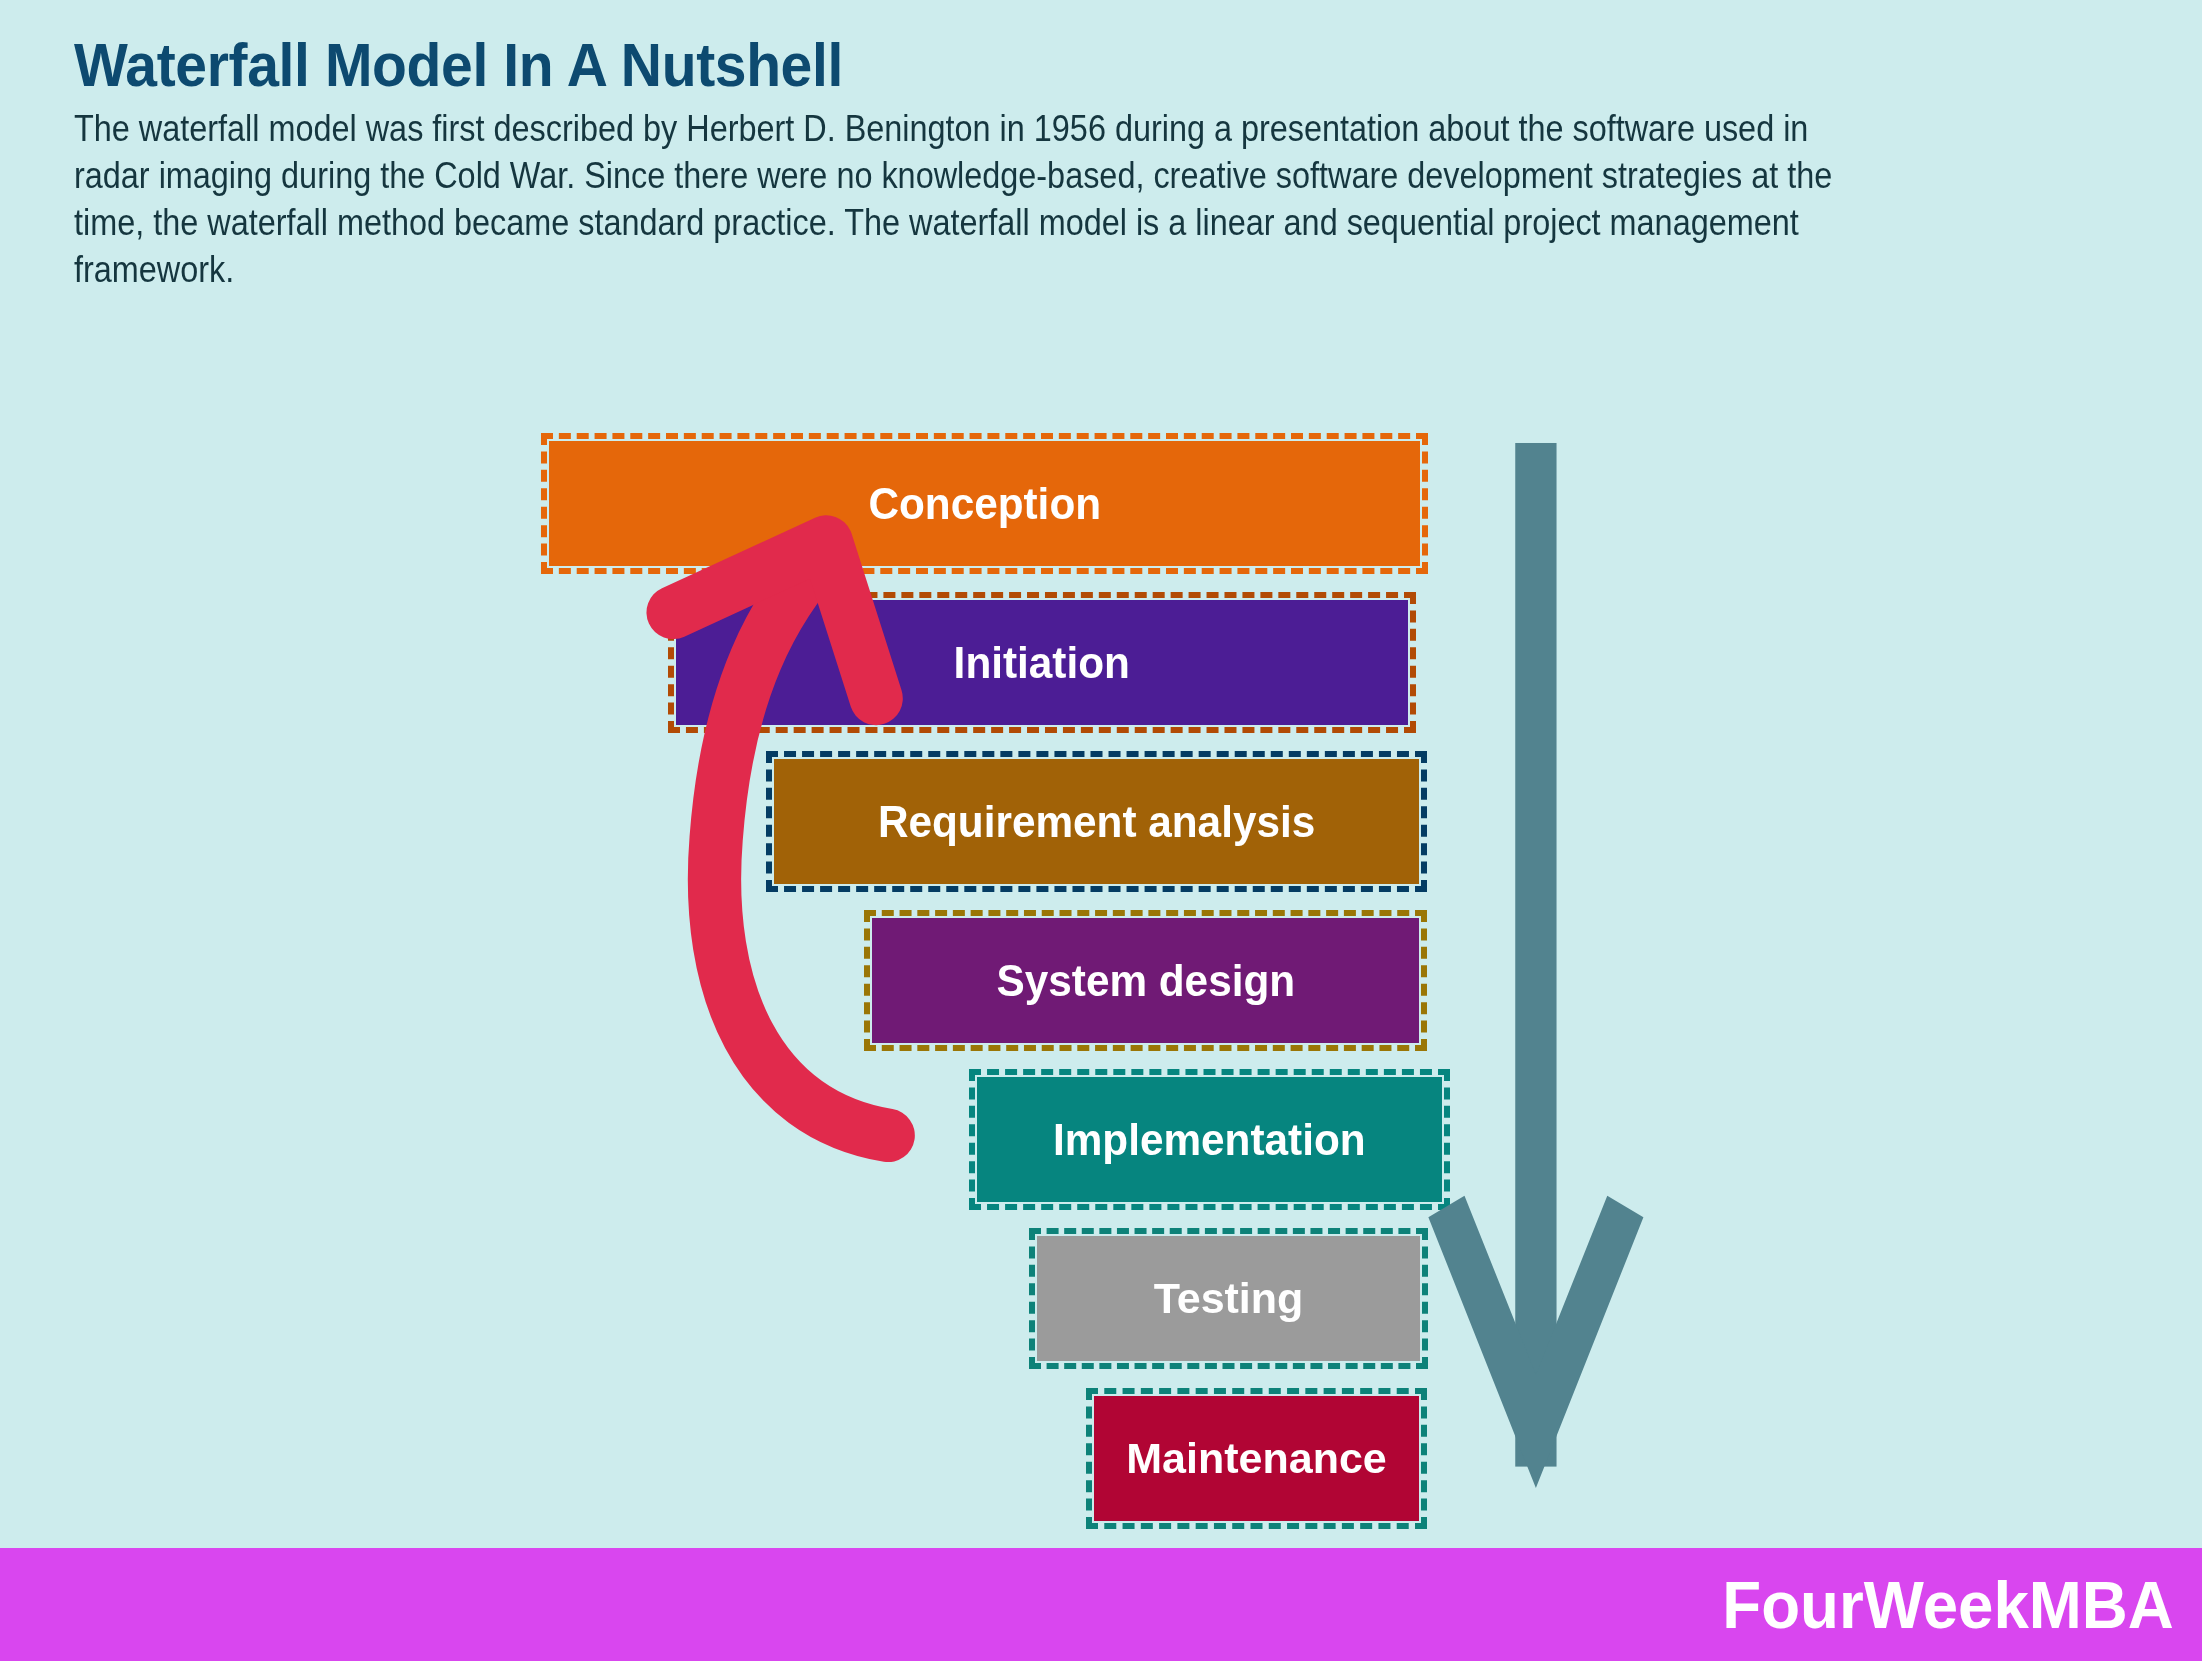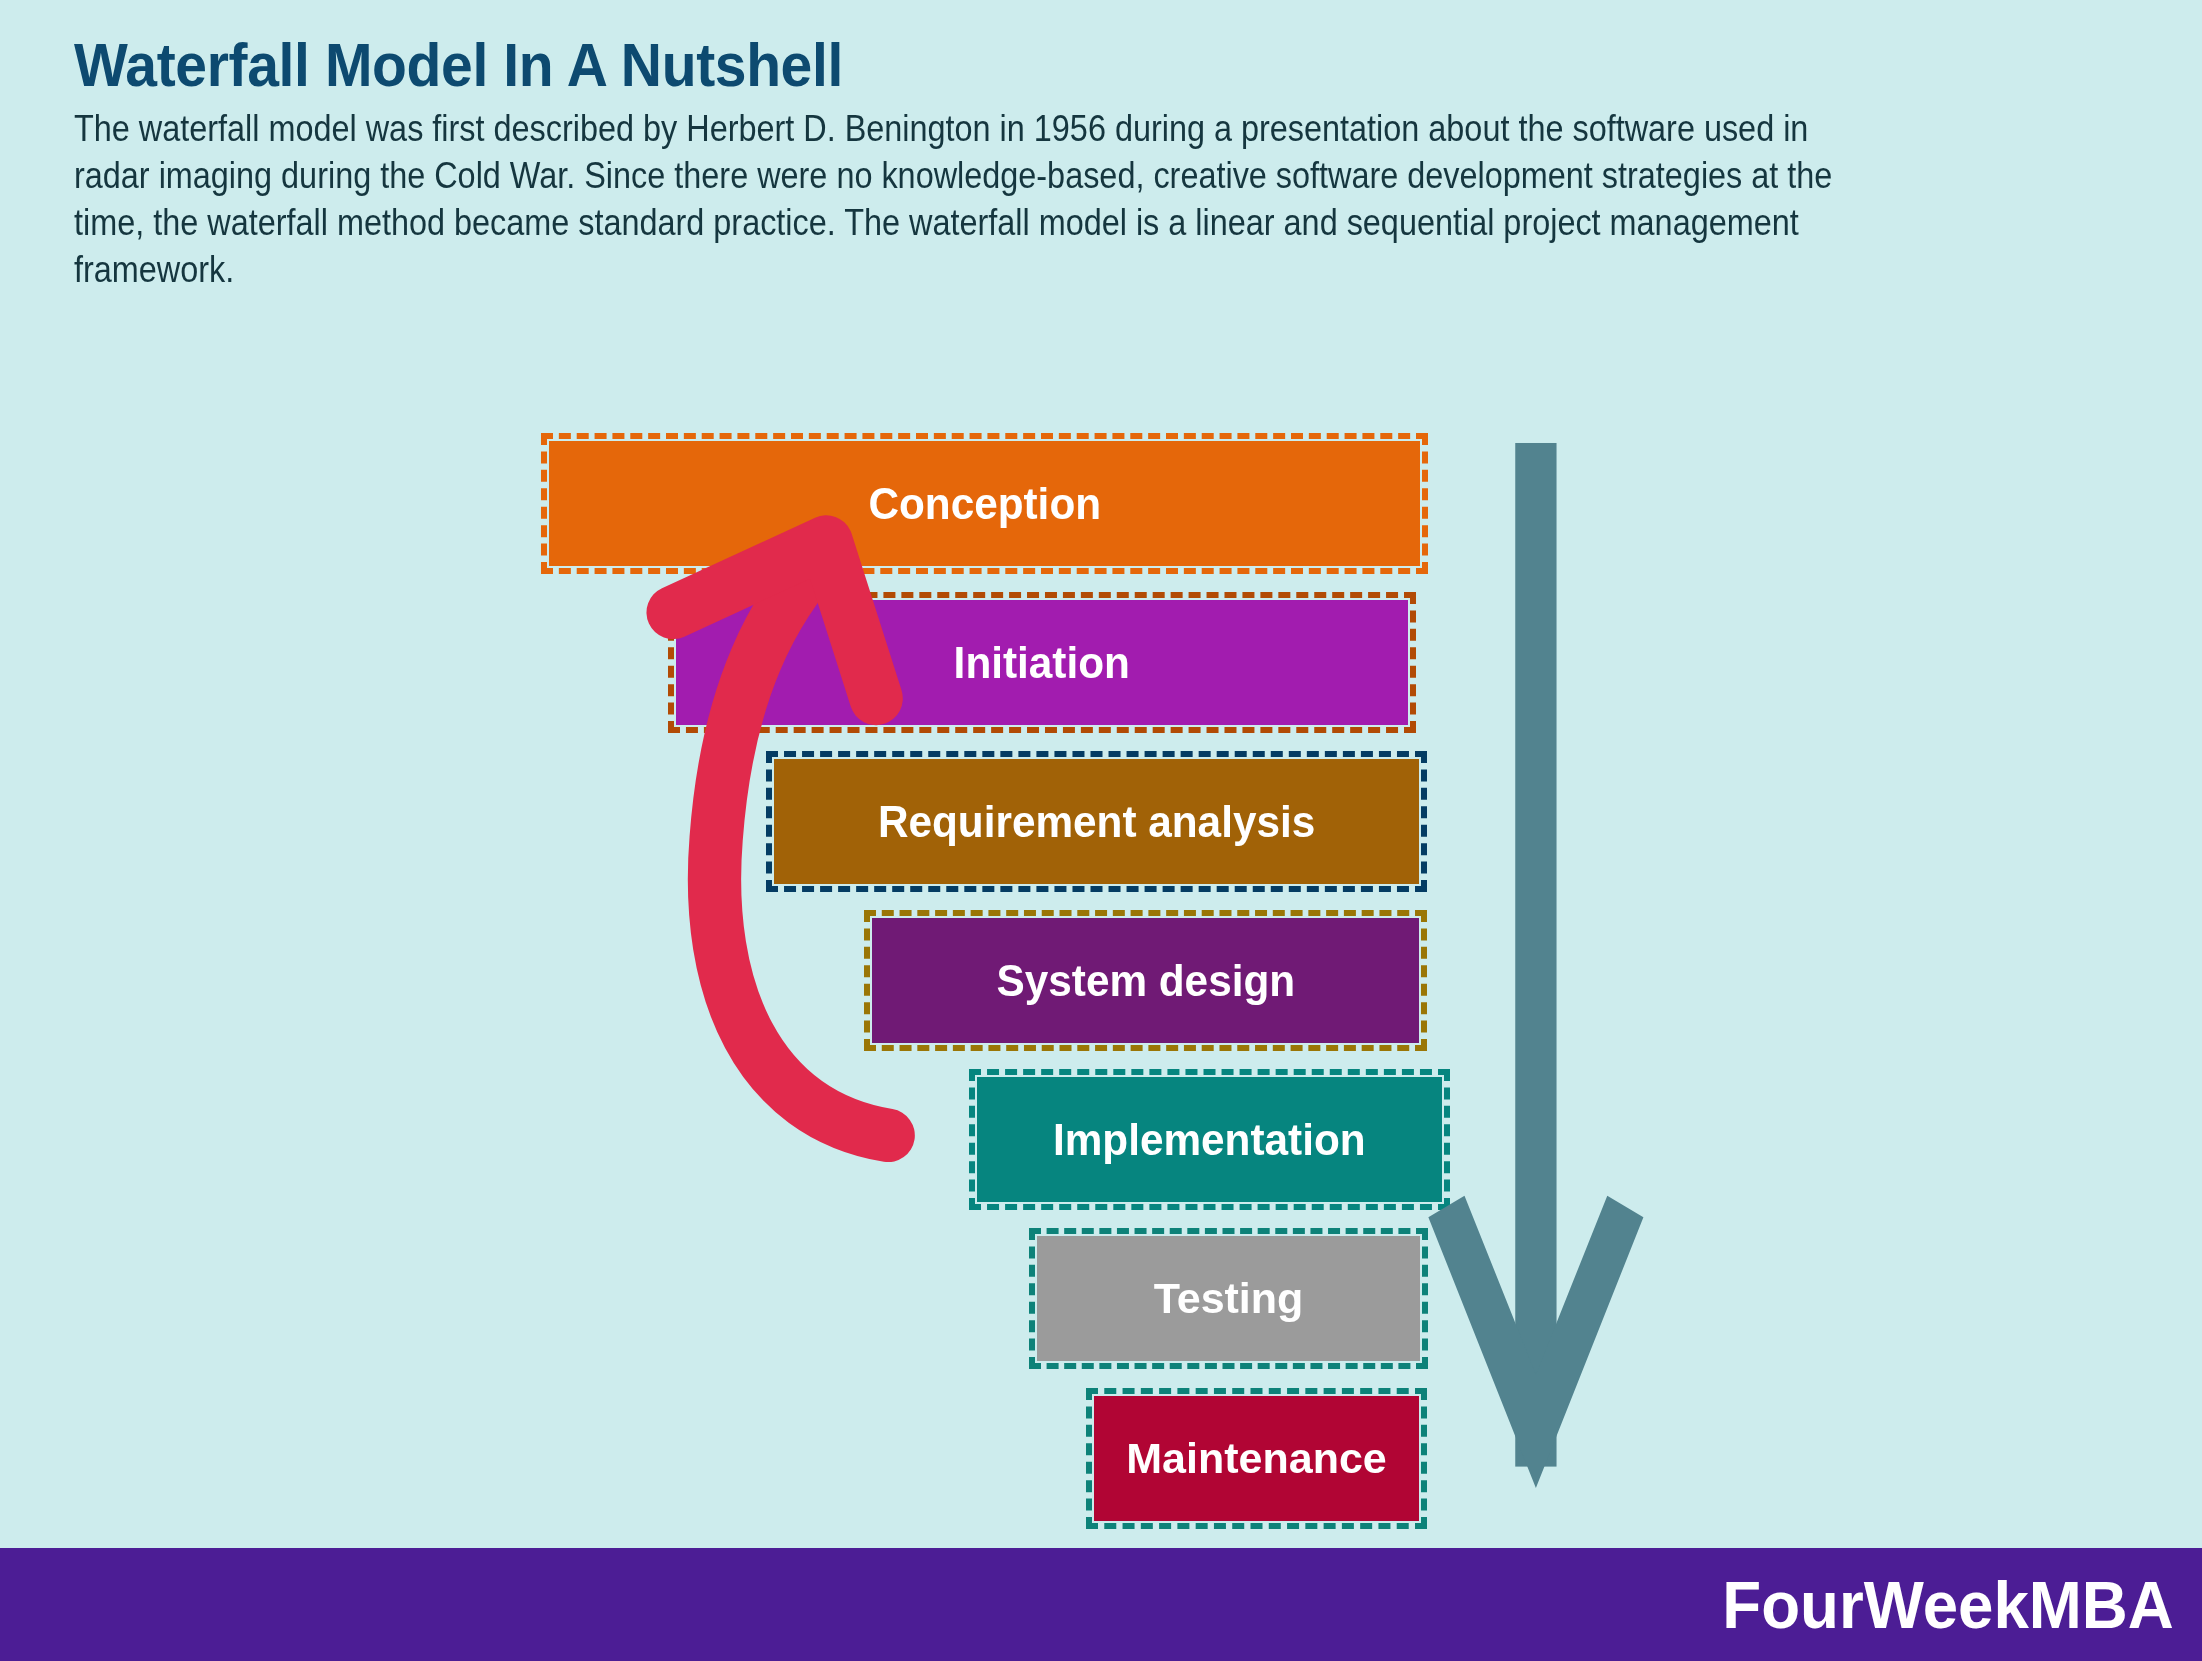--- a/index.html
+++ b/index.html
@@ -100,21 +100,21 @@
   <div class="header">
     <h1 class="title" style="color: rgb(13, 74, 112);">Waterfall Model In A Nutshell</h1>
     <p class="subtitle" style="color: rgb(21, 54, 63);">The waterfall model was first described by Herbert D. Benington in 1956 during a presentation about the software used in radar imaging during the Cold War. Since there were no knowledge-based, creative software development strategies at the time, the waterfall method became standard practice. The waterfall model is a linear and sequential project management framework.</p>
   </div>
 
   <div class="diagram">
 
     <div class="bar" style="left: 549px; top: 441px; width: 871px; background: rgb(229, 103, 10); color: rgb(229, 103, 10);">
       <span class="label" style="color: rgb(255, 255, 255);">Conception</span>
     </div>
-    <div class="bar" style="left: 676px; top: 600px; width: 732px; background: #a21caf; color: rgb(178, 75, 5);">
+    <div class="bar" style="left: 676px; top: 600px; width: 732px; background: #4c1d95; color: rgb(178, 75, 5);">
       <span class="label" style="color: rgb(255, 255, 255);">Initiation</span>
     </div>
     <div class="bar" style="left: 774px; top: 759px; width: 645px; background: #a16207; color: rgb(4, 60, 99);">
       <span class="label" style="color: rgb(255, 255, 255);">Requirement analysis</span>
     </div>
     <div class="bar" style="left: 872px; top: 918px; width: 547px; background: #701a75; color: rgb(154, 118, 6);">
       <span class="label" style="color: rgb(255, 255, 255);">System design</span>
     </div>
     <div class="bar" style="left: 977px; top: 1077px; width: 465px; background: rgb(6, 133, 127); color: rgb(6, 133, 127);">
       <span class="label" style="color: rgb(255, 255, 255);">Implementation</span>
@@ -134,18 +134,18 @@
       </g>
 
       <g fill="none" stroke-linecap="round" stroke-linejoin="round">
         <path id="fb-curve" d="M 1032,1320 C 880,1295 818,1150 832,975 C 845,800 900,705 960,640" stroke-width="62" stroke="#e12a4c"></path>
         <path id="fb-head" d="M 782,712 L 960,630 L 1018,812" stroke-width="62" stroke="#e12a4c"></path>
       </g>
     </svg>
 
   </div>
 
-  <div class="footer" style="background: #4c1d95; text-align: right;">
+  <div class="footer" style="background: #d946ef; text-align: right;">
     <div class="brand" style="color: rgb(255, 255, 255);">FourWeekMBA</div>
   </div>
 
 </div>
 
 
 </body></html>

